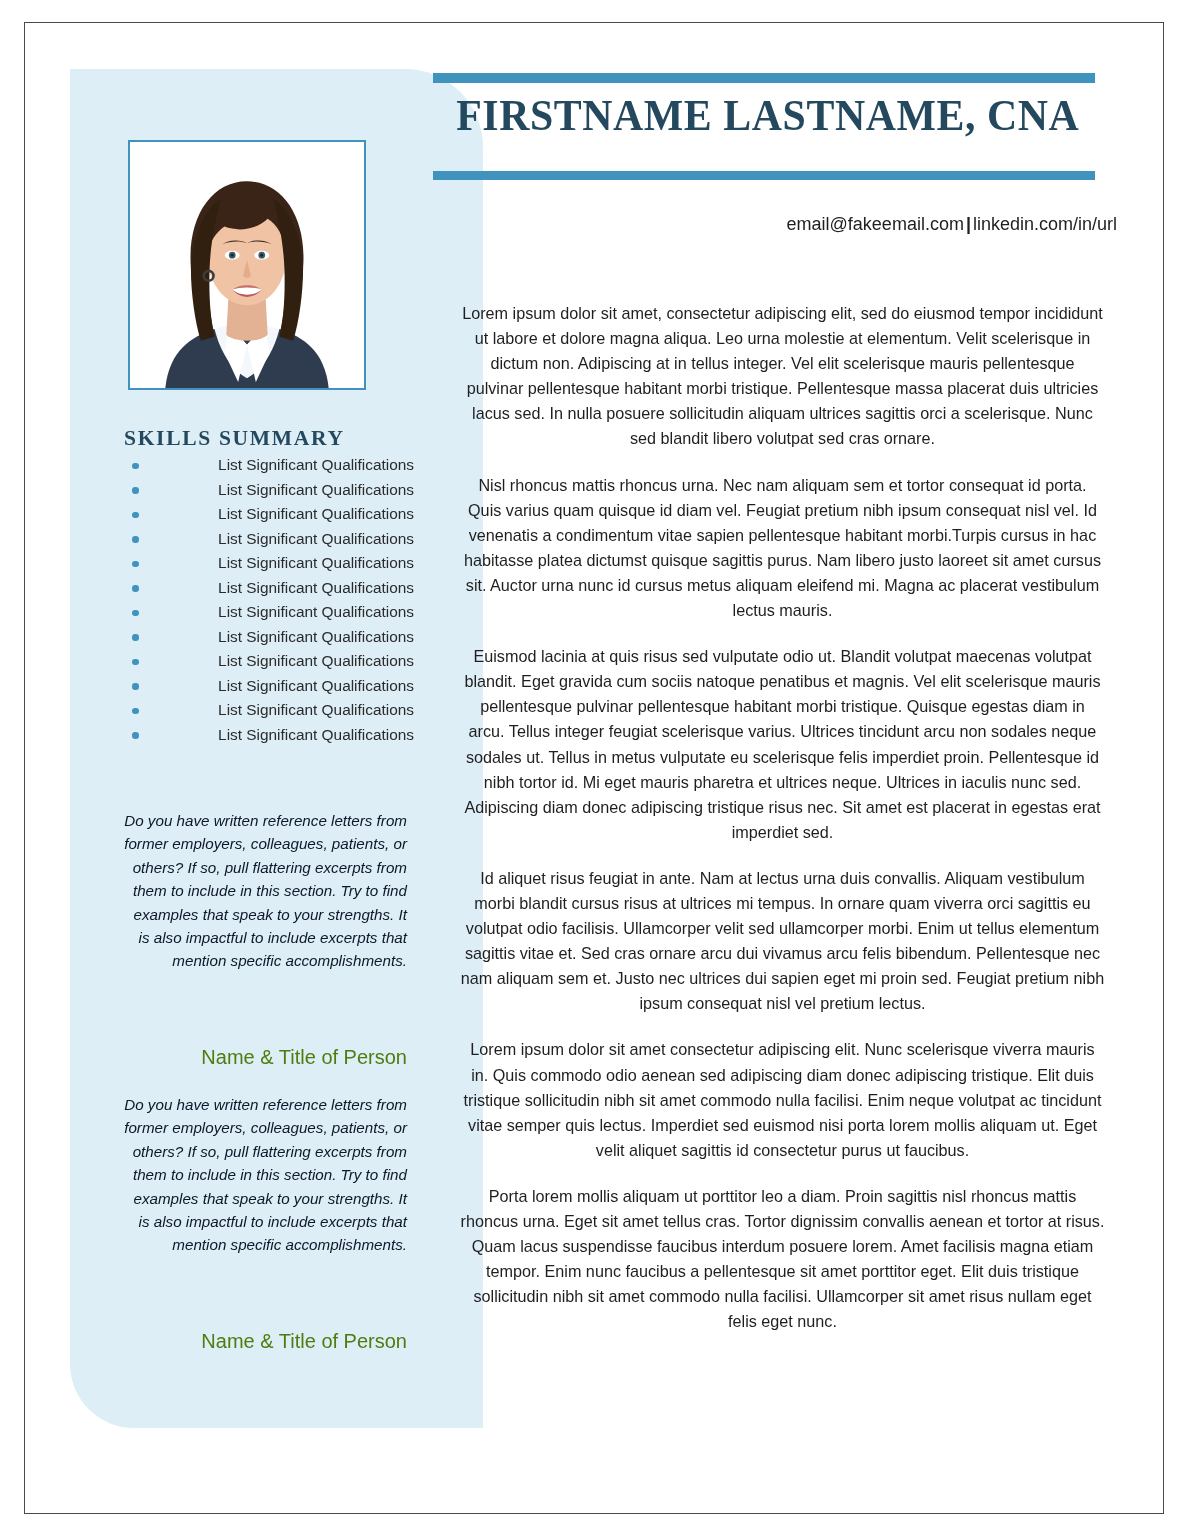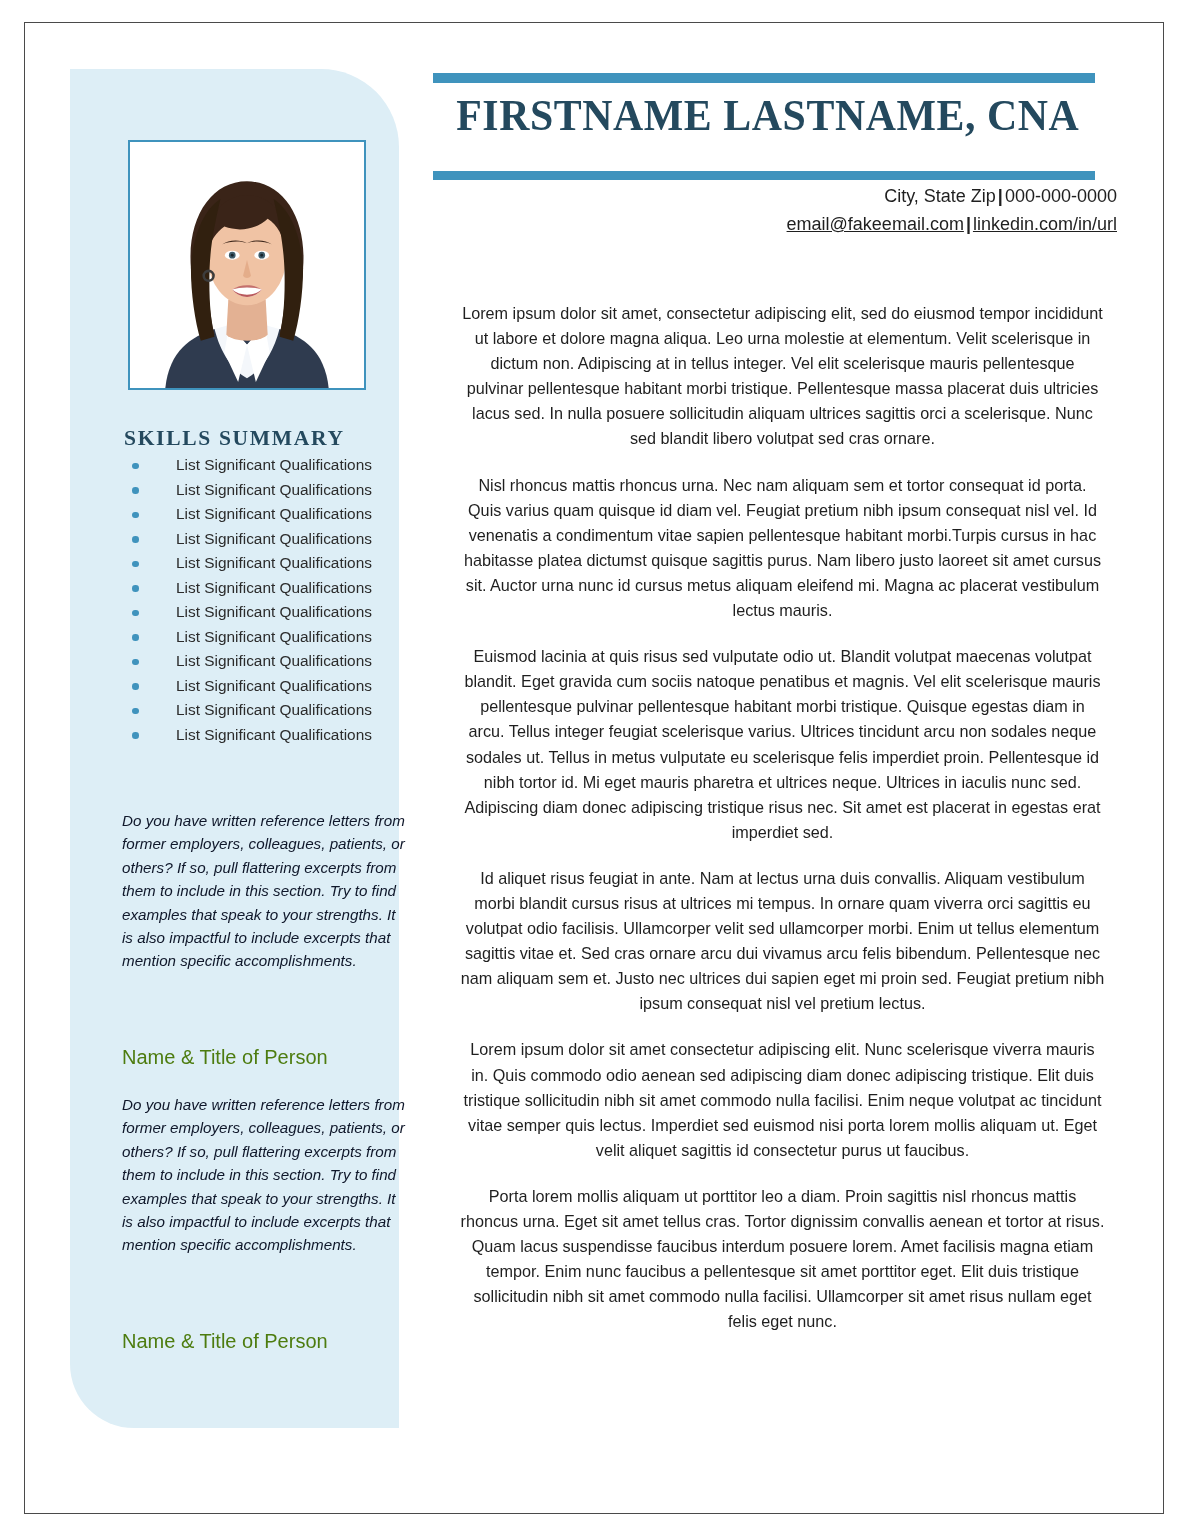--- a/index.html
+++ b/index.html
@@ -20,24 +20,25 @@
     left: 24px; top: 22px;
     width: 1140px; height: 1492px;
     background: #ffffff;
     border: 1px solid #4a4a4a;
   }
 
   
   #sidebar {
     position: absolute;
     left: 45px; top: 46px;
-    width: 329px; height: 1359px;
+    width: 413px; height: 1359px;
     background: #ddeef6;
     border-top-right-radius: 78px;
     border-bottom-left-radius: 64px;
+    text-align: right;
   }
 
   #photo-frame {
     position: absolute;
     left: 58px; top: 71px;
     width: 238px; height: 250px;
     border: 2px solid #3f93bd;
     background: #ffffff;
     overflow: hidden;
   }
@@ -131,21 +132,21 @@
   .contact-line {
     position: absolute;
     right: 46px;
     width: 662px;
     text-align: right;
     font-size: 18px;
     color: #1f1f1f;
     white-space: nowrap;
   }
   #contact-line-1 { top: 163px; }
-  #contact-line-2 { top: 191px; text-decoration: underline; }
+  #contact-line-2 { top: 191px; }
   .sep { font-weight: bold; padding: 0 2px; }
 
   
   #body-col {
     position: absolute;
     left: 435px; top: 278px;
     width: 645px;
   }
   #body-col p {
     margin: 0 0 21px 0;
@@ -222,23 +223,20 @@
     <div class="ref-name" id="ref-name-1">Name &amp; Title of Person</div>
 
     <div class="ref-block" id="ref-block-2">Do you have written reference letters from former employers, colleagues, patients, or others? If so, pull flattering excerpts from them to include in this section. Try to find examples that speak to your strengths. It is also impactful to include excerpts that mention specific accomplishments.</div>
     <div class="ref-name" id="ref-name-2">Name &amp; Title of Person</div>
   </div>
 
   <div id="header-bar-top"></div>
   <div id="page-title">FIRSTNAME LASTNAME, CNA</div>
   <div id="header-bar-bottom"></div>
 
-  <div class="contact-line" id="contact-line-1">
-    <span>City, State Zip</span><span class="sep">|</span><span>000-000-0000</span>
-  </div>
   <div class="contact-line" id="contact-line-2">
     <span>email@fakeemail.com</span><span class="sep">|</span><span>linkedin.com/in/url</span>
   </div>
 
   <div id="body-col">
     <p>Lorem ipsum dolor sit amet, consectetur adipiscing elit, sed do eiusmod tempor incididunt ut labore et dolore magna aliqua. Leo urna molestie at elementum. Velit scelerisque in dictum non. Adipiscing at in tellus integer. Vel elit scelerisque mauris pellentesque pulvinar pellentesque habitant morbi tristique. Pellentesque massa placerat duis ultricies lacus sed. In nulla posuere sollicitudin aliquam ultrices sagittis orci a scelerisque. Nunc sed blandit libero volutpat sed cras ornare.</p>
     <p>Nisl rhoncus mattis rhoncus urna. Nec nam aliquam sem et tortor consequat id porta. Quis varius quam quisque id diam vel. Feugiat pretium nibh ipsum consequat nisl vel. Id venenatis a condimentum vitae sapien pellentesque habitant morbi.Turpis cursus in hac habitasse platea dictumst quisque sagittis purus. Nam libero justo laoreet sit amet cursus sit. Auctor urna nunc id cursus metus aliquam eleifend mi. Magna ac placerat vestibulum lectus mauris.</p>
     <p>Euismod lacinia at quis risus sed vulputate odio ut. Blandit volutpat maecenas volutpat blandit. Eget gravida cum sociis natoque penatibus et magnis. Vel elit scelerisque mauris pellentesque pulvinar pellentesque habitant morbi tristique. Quisque egestas diam in arcu. Tellus integer feugiat scelerisque varius. Ultrices tincidunt arcu non sodales neque sodales ut. Tellus in metus vulputate eu scelerisque felis imperdiet proin. Pellentesque id nibh tortor id. Mi eget mauris pharetra et ultrices neque. Ultrices in iaculis nunc sed. Adipiscing diam donec adipiscing tristique risus nec. Sit amet est placerat in egestas erat imperdiet sed.</p>
     <p>Id aliquet risus feugiat in ante. Nam at lectus urna duis convallis. Aliquam vestibulum morbi blandit cursus risus at ultrices mi tempus. In ornare quam viverra orci sagittis eu volutpat odio facilisis. Ullamcorper velit sed ullamcorper morbi. Enim ut tellus elementum sagittis vitae et. Sed cras ornare arcu dui vivamus arcu felis bibendum. Pellentesque nec nam aliquam sem et. Justo nec ultrices dui sapien eget mi proin sed. Feugiat pretium nibh ipsum consequat nisl vel pretium lectus.</p>
     <p>Lorem ipsum dolor sit amet consectetur adipiscing elit. Nunc scelerisque viverra mauris in. Quis commodo odio aenean sed adipiscing diam donec adipiscing tristique. Elit duis tristique sollicitudin nibh sit amet commodo nulla facilisi. Enim neque volutpat ac tincidunt vitae semper quis lectus. Imperdiet sed euismod nisi porta lorem mollis aliquam ut. Eget velit aliquet sagittis id consectetur purus ut faucibus.</p>

